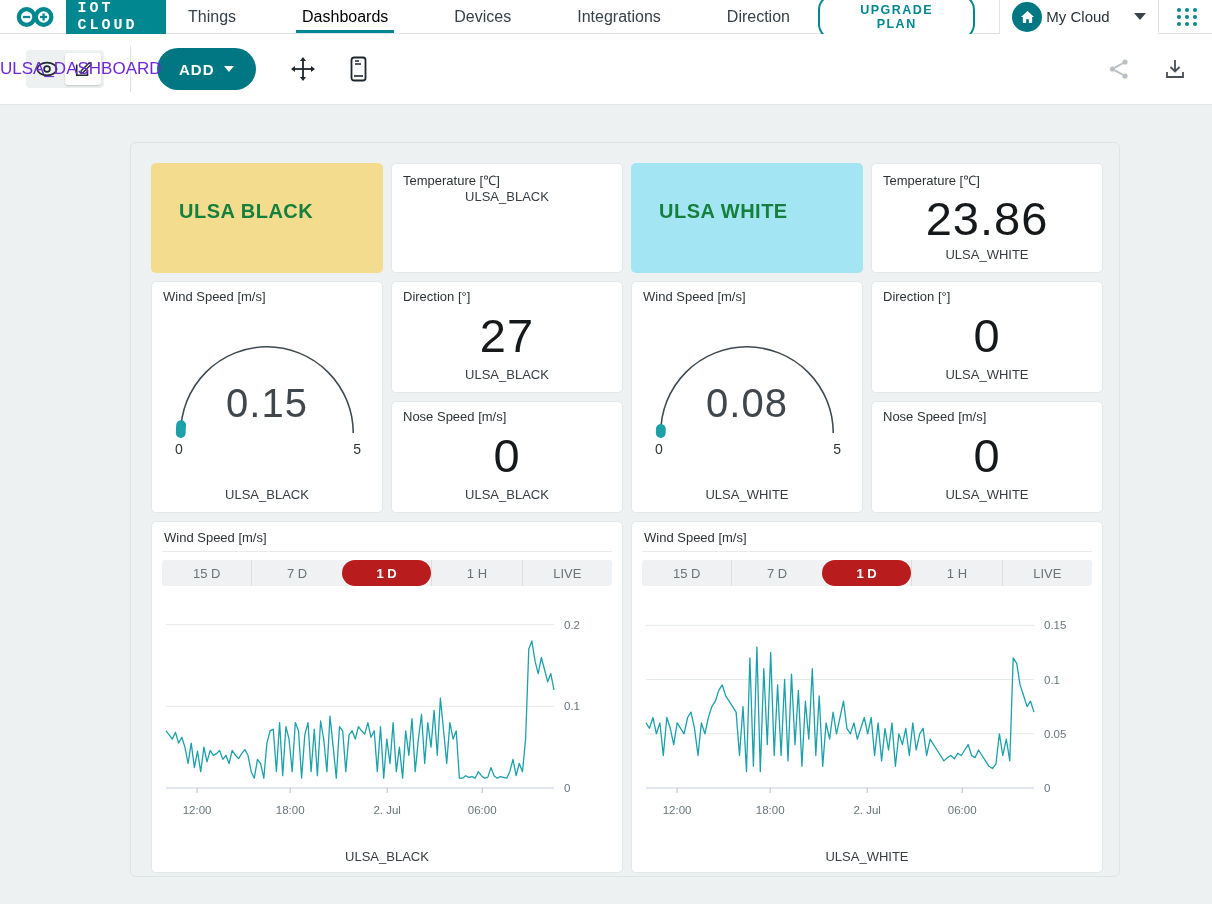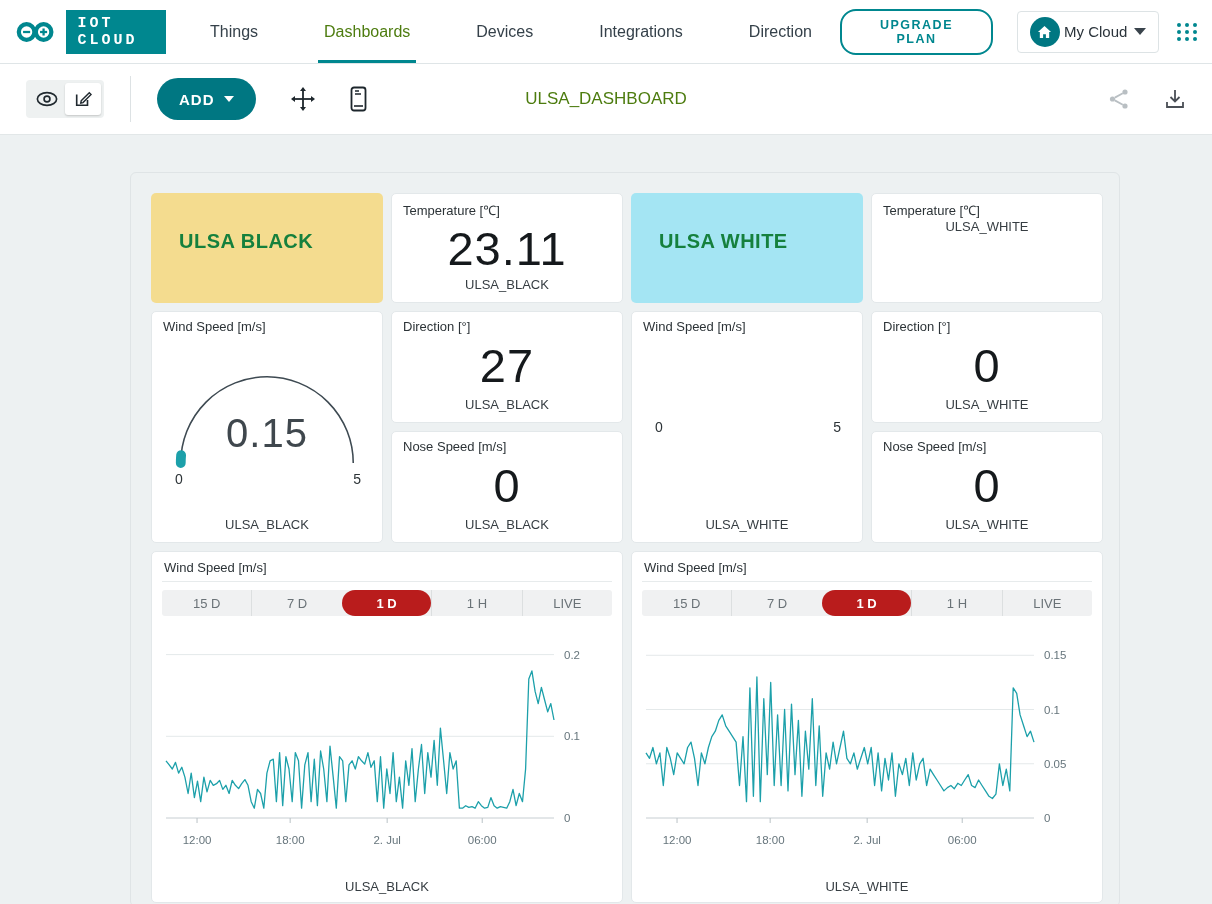--- a/index.html
+++ b/index.html
@@ -1,43 +1,43 @@
 <!DOCTYPE html>
 <html><head>
 <meta charset="utf-8">
 <style>
   * { margin:0; padding:0; box-sizing:border-box; }
   html,body { width:1212px; height:904px; font-family:"Liberation Sans", sans-serif; background:#edf1f2; overflow:hidden; }
 
   
-  .topnav { height:64px; background:#fff; border-bottom:1px solid #dfe5e7; display:flex; align-items:center; padding:0 14px 0 16px; position:relative; }
+  .topnav { height:34px; background:#fff; border-bottom:1px solid #dfe5e7; display:flex; align-items:center; padding:0 14px 0 16px; position:relative; }
   .logo-wrap { display:flex; align-items:center; gap:10px; }
   .badge { background:#00878F; color:#fff; font-weight:bold; font-size:15px; letter-spacing:3px; padding:5px 12px; font-family:"Liberation Mono", monospace; }
-  .tabs { display:flex; align-items:center; gap:66px; margin-left:44px; height:100%; }
+  .tabs { display:flex; align-items:center; gap:66px; margin-left:22px; height:100%; }
   .tab { font-size:16px; color:#35414a; cursor:pointer; height:100%; display:flex; align-items:center; position:relative; }
-  .tab.active { color:#4d7c0f; }
+  .tab.active { color:#000000; }
   .tab.active:after { content:""; position:absolute; left:-6px; right:-6px; bottom:0; height:3px; background:#00878F; }
   .upgrade-btn { margin-left:28px; border:2px solid #00878F; color:#00878F; font-weight:bold; font-size:12.5px; letter-spacing:1.5px; border-radius:16px; padding:7px 38px; background:#fff; cursor:pointer; }
   .account-box { margin-left:24px; border:1px solid #dde3e5; border-radius:4px; height:42px; width:230px; display:flex; align-items:center; padding:0 12px; gap:4px; cursor:pointer; background:#fff; }
   .account-circle { width:30px; height:30px; border-radius:50%; background:#007782; display:flex; align-items:center; justify-content:center; }
   .account-label { font-size:15px; color:#2a333a; flex:1; }
   .caret { width:0; height:0; border-left:6px solid transparent; border-right:6px solid transparent; border-top:7px solid #3a444c; }
   .apps-grid { margin-left:18px; display:grid; grid-template-columns:repeat(3,5px); grid-gap:3px; cursor:pointer; }
   .apps-grid i { width:4px; height:4px; border-radius:50%; background:#00878F; display:block; }
 
   
   .toolbar { height:71px; background:#fff; border-bottom:1px solid #e2e7e8; display:flex; align-items:center; padding:0 26px; position:relative; }
   .mode-toggle { background:#eef1f1; border-radius:4px; display:flex; padding:3px; }
   .mode-btn { width:36px; height:32px; display:flex; align-items:center; justify-content:center; border-radius:3px; cursor:pointer; color:#20292f; }
   .mode-btn.selected { background:#fff; box-shadow:0 1px 2px rgba(0,0,0,.18); }
   .vdivider { width:1px; height:46px; background:#dde2e4; margin:0 26px; }
   .add-btn { background:#007782; color:#fff; font-weight:bold; font-size:15px; letter-spacing:1px; border:none; border-radius:21px; height:42px; padding:16px 22px; display:flex; align-items:center; gap:9px; cursor:pointer; }
   .add-caret { width:0; height:0; border-left:5px solid transparent; border-right:5px solid transparent; border-top:6px solid #fff; }
   .tool-icon { margin-left:34px; color:#1d262c; cursor:pointer; display:flex; align-items:center; }
-  .dash-title { position:absolute; left:0; right:0; text-align:center; font-size:17px; color:#4d7c0f; pointer-events:none; }
+  .dash-title { position:absolute; left:0; right:0; text-align:left; font-size:17px; color:#6d28d9; pointer-events:none; }
   .toolbar-right { margin-left:auto; display:flex; align-items:center; gap:34px; }
   .share-ic { color:#b9bfc3; cursor:pointer; display:flex; }
   .dl-ic { color:#4a4f56; cursor:pointer; display:flex; }
 
   
   .board-outer { padding:37px 0 0 0; height:785px; }
   .board { width:990px; margin-left:130px; border:1px solid #dfe4e6; border-radius:6px; height:735px; padding:20px 18px 0 20px; }
   .grid { display:grid; grid-template-columns:repeat(4,232px); grid-template-rows:110px 112px 112px 352px; gap:8px; }
   .card { background:#fff; border:1px solid #e3e8ea; border-radius:5px; display:flex; flex-direction:column; padding:7px 11px; overflow:hidden; }
   .color-card { border:none; border-radius:5px; display:flex; align-items:center; padding:0 0 14px 28px; }
@@ -170,32 +170,32 @@
 <div class="board-outer">
   <div class="board">
     <div class="grid">
 
       <div class="color-card" id="black-card" style="background: rgb(244, 220, 143);">
         <span>ULSA BLACK</span>
       </div>
 
       <div class="card">
         <div class="w-title">Temperature [℃]</div>
-        <div class="w-value-wrap">
-            <div class="w-value">23.11</div>
-          </div>
         <div class="w-device">ULSA_BLACK</div>
       </div>
 
       <div class="color-card" id="white-card" style="background: rgb(164, 229, 243);">
         <span>ULSA WHITE</span>
       </div>
 
       <div class="card">
         <div class="w-title">Temperature [℃]</div>
+        <div class="w-value-wrap">
+            <div class="w-value">23.86</div>
+          </div>
         <div class="w-device">ULSA_WHITE</div>
       </div>
 
       <div class="card gauge-card" style="grid-row:span 2">
         <div class="w-title">Wind Speed [m/s]</div>
         <div class="gauge-body">
           <div class="gauge-svg-wrap">
             <svg width="196" height="104" viewBox="0 0 200 106">
               <path d="M 12 100 A 88 88 0 0 1 188 100" fill="none" stroke="#3e4a52" stroke-width="1.6"></path>
               <path d="M 12 100 A 88 88 0 0 1 188 100" fill="none" stroke="#1CA0AA" stroke-width="10" stroke-linecap="round" class="gauge-progress" stroke-dasharray="8.293804605477053 9999"></path>
@@ -214,20 +214,27 @@
         <div class="w-title">Direction [°]</div>
         <div class="w-value-wrap">
             <div class="w-value">27</div>
           </div>
         <div class="w-device">ULSA_BLACK</div>
       </div>
 
       <div class="card gauge-card" style="grid-row:span 2">
         <div class="w-title">Wind Speed [m/s]</div>
         <div class="gauge-body">
+          <div class="gauge-svg-wrap">
+            <svg width="196" height="104" viewBox="0 0 200 106">
+              <path d="M 12 100 A 88 88 0 0 1 188 100" fill="none" stroke="#3e4a52" stroke-width="1.6"></path>
+              <path d="M 12 100 A 88 88 0 0 1 188 100" fill="none" stroke="#1CA0AA" stroke-width="10" stroke-linecap="round" class="gauge-progress" stroke-dasharray="4.423362456254428 9999"></path>
+            </svg>
+            <div class="gauge-value">0.08</div>
+          </div>
           <div class="gauge-minmax">
             <span>0</span>
             <span>5</span>
           </div>
         </div>
         <div class="w-device">ULSA_WHITE</div>
       </div>
 
       <div class="card">
         <div class="w-title">Direction [°]</div>

